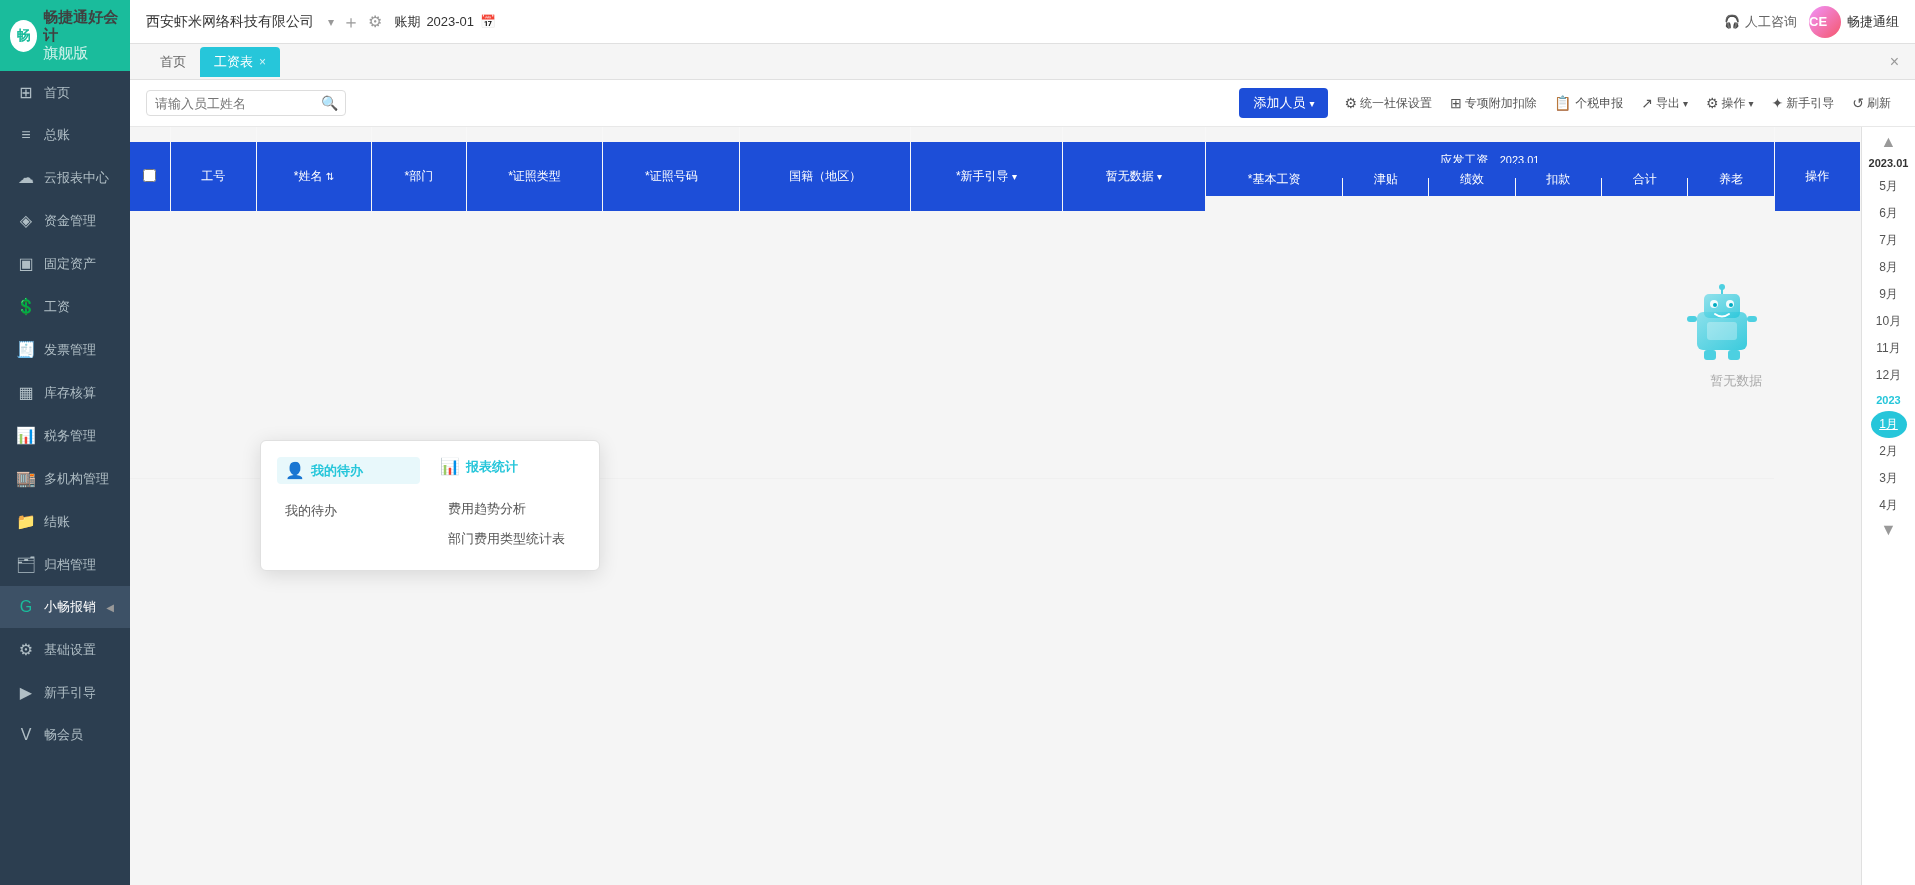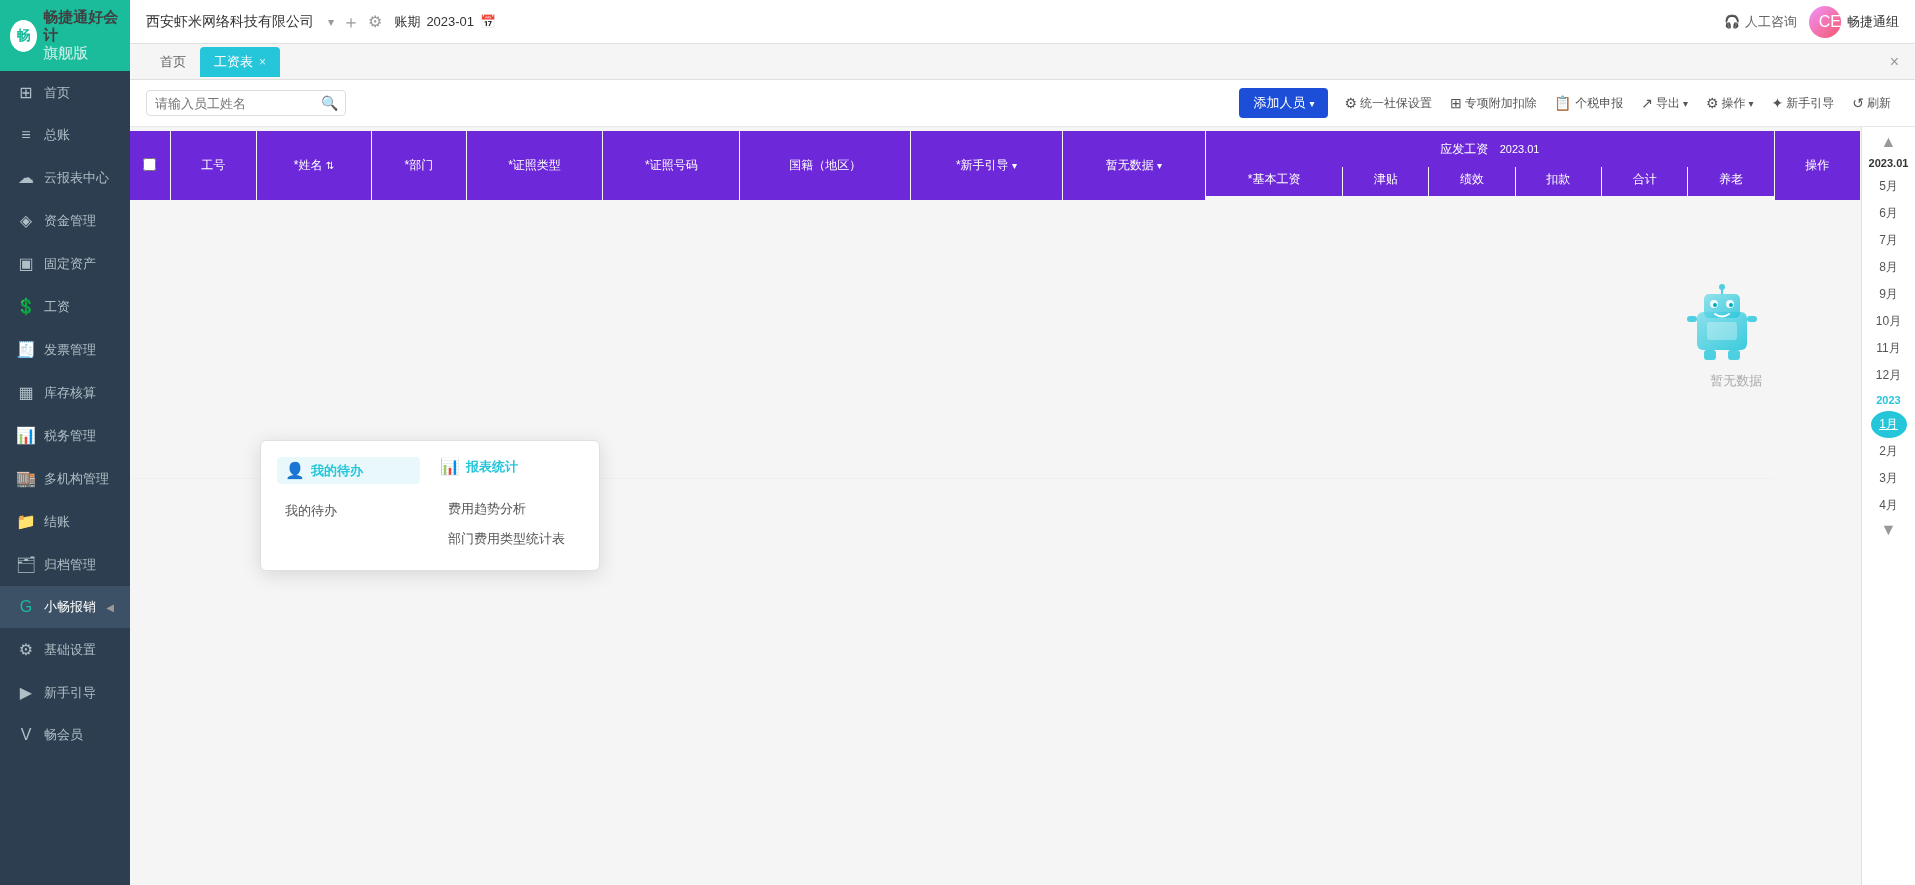--- a/index.html
+++ b/index.html
@@ -67,21 +67,21 @@
       display: flex; align-items: center; gap: 14px;
       color: #333; font-size: 14px; cursor: pointer;
     }
     .topbar-company-arrow { color: #999; font-size: 12px; }
     .topbar-add { color: #999; font-size: 18px; margin-left: 8px; cursor: pointer; }
     .topbar-settings { color: #999; font-size: 16px; margin-left: 8px; cursor: pointer; }
     .topbar-period { display: flex; align-items: center; gap: 6px; margin-left: 12px; color: #333; font-size: 13px; }
     .topbar-right { margin-left: auto; display: flex; align-items: center; gap: 12px; }
     .topbar-service { display: flex; align-items: center; gap: 4px; color: #666; cursor: pointer; font-size: 13px; }
     .topbar-user { display: flex; align-items: center; gap: 6px; cursor: pointer; }
-    .topbar-avatar { width: 32px; height: 32px; border-radius: 50%; background: linear-gradient(135deg, #f093fb, #f5576c); display: flex; align-items: center; justify-content: flex-end; color: white; font-size: 16px; }
+    .topbar-avatar { width: 32px; height: 32px; border-radius: 50%; background: linear-gradient(135deg, #f093fb, #f5576c); display: flex; align-items: center; justify-content: flex-start; color: white; font-size: 13px; font-weight: bold; }
     .topbar-username { color: #333; font-size: 13px; }
 
     
     .tabs {
       background: #f5f5f5;
       border-bottom: 1px solid #e0e0e0;
       display: flex;
       align-items: center;
       padding: 0 16px;
       height: 36px;
@@ -138,29 +138,29 @@
       flex: 1;
       overflow: auto;
       position: relative;
     }
     .data-table {
       width: 100%;
       border-collapse: collapse;
       min-width: 1200px;
     }
     .data-table th {
-      background: #6d28d9;
+      background: #1d4ed8;
       color: white;
       padding: 8px 12px;
       text-align: center;
       font-weight: normal;
       font-size: 12px;
       border-right: 1px solid rgba(255,255,255,0.3);
       white-space: nowrap;
-      position: sticky; top: 4px; z-index: 2;
+      position: sticky; top: 15px; z-index: 2;
     }
     .data-table td {
       padding: 8px 12px;
       border-bottom: 1px solid #f0f0f0;
       text-align: center;
       font-size: 12px;
       color: #333;
     }
     .table-header-row th { height: 36px; }
     .th-checkbox { width: 40px; }

